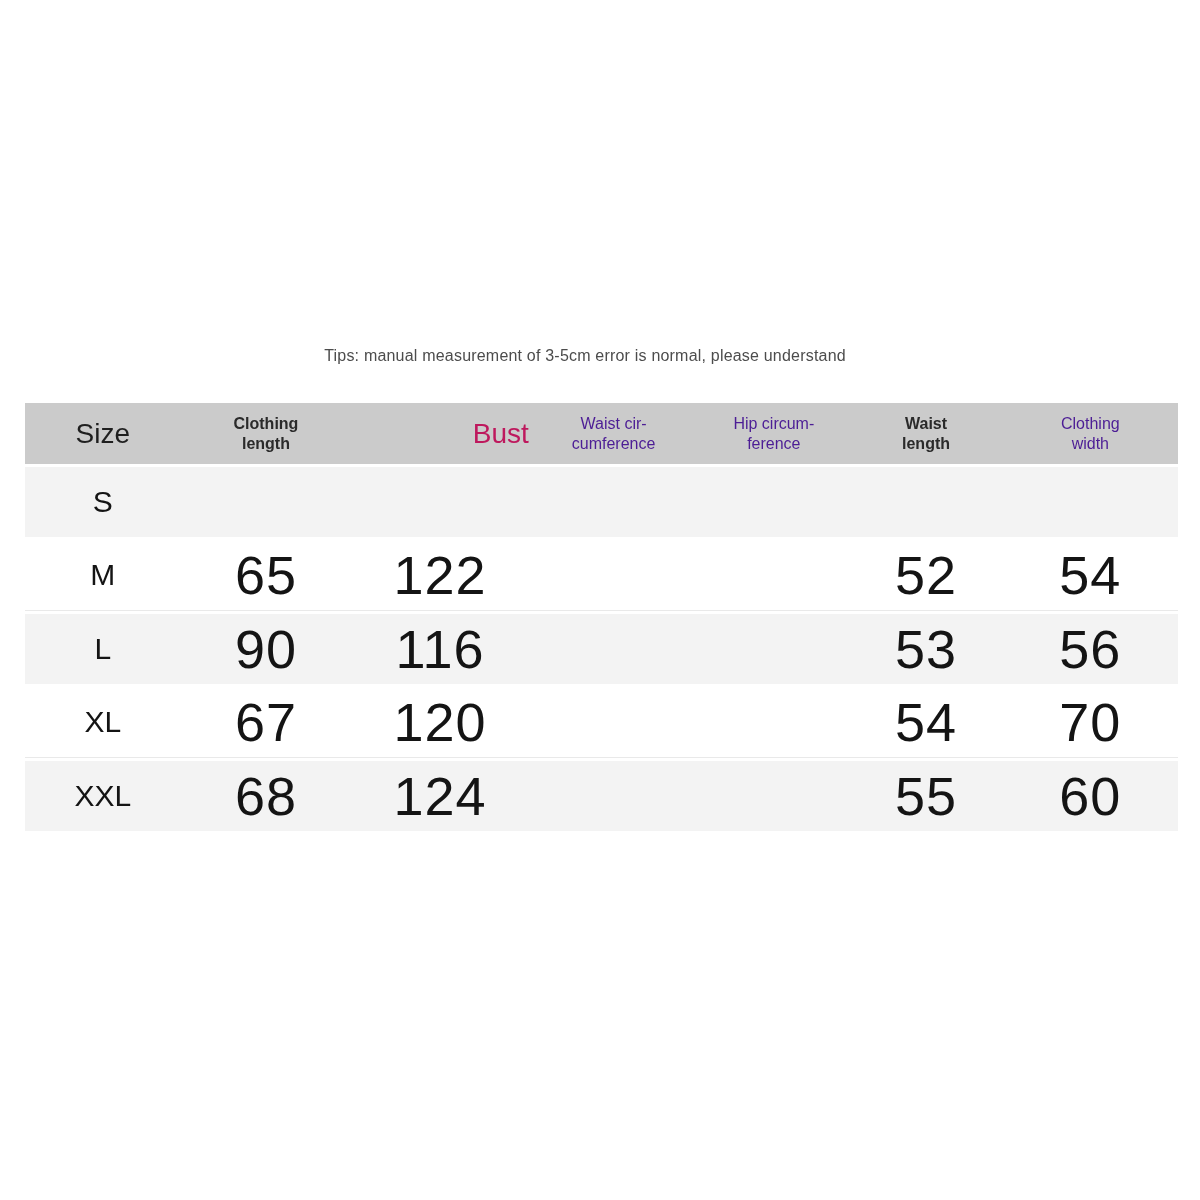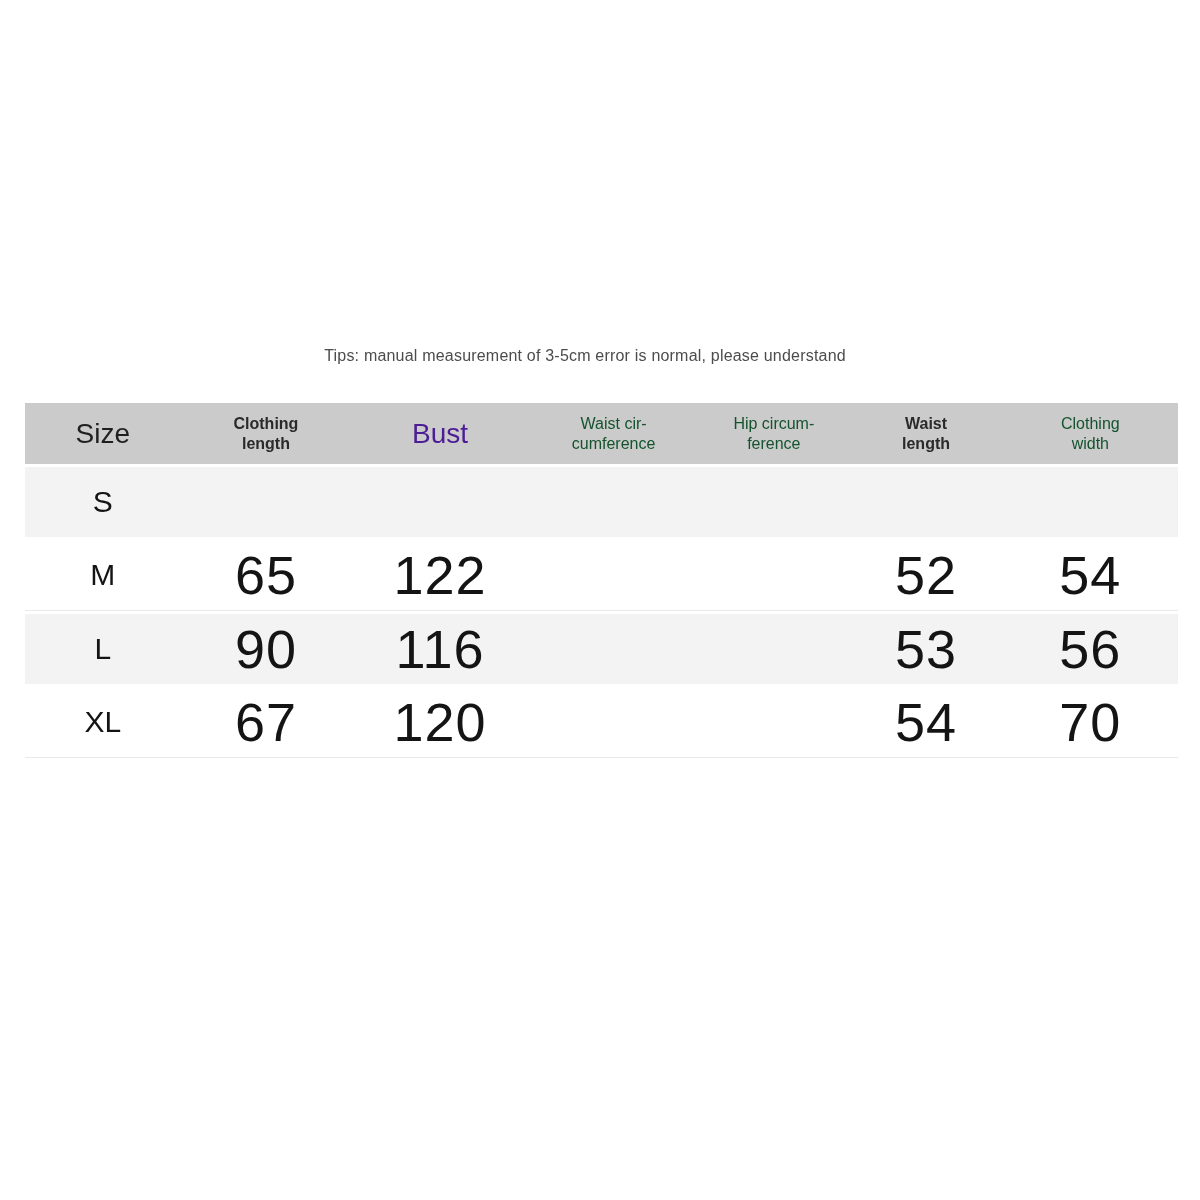--- a/index.html
+++ b/index.html
@@ -39,23 +39,23 @@
     height: 61px;
     vertical-align: middle;
     text-align: center;
     font-weight: normal;
     white-space: pre-line;
     padding: 0;
   }
   .hL { font-size: 28px; }
   .hS { font-size: 16px; line-height: 20px; }
   .c-dark  { color: #1f1f1f; margin-top: 12px; }
-  .c-mid   { color: #4c1d95; }
+  .c-mid   { color: #be185d; text-align: right; }
   .c-darkbold { color: #2a2a2a; font-weight: bold; }
-  .c-muted { color: #14532d; }
+  .c-muted { color: #4c1d95; }
   tbody td {
     height: 70px;
     text-align: center;
     vertical-align: middle;
     padding: 0;
     color: #141414;
   }
   tr.row-gray td { background: #f3f3f3; }
   tr.row-white td { background: #ffffff; border-bottom: 1px solid #e9e9e9; }
   td.size-cell { font-size: 30px; }
@@ -124,16 +124,25 @@
       </tr>
       <tr class="row-white">
         <td class="size-cell">XL</td>
         <td class="num-cell">67</td>
         <td class="num-cell">120</td>
         <td class="num-cell"></td>
         <td class="num-cell"></td>
         <td class="num-cell">54</td>
         <td class="num-cell">70</td>
       </tr>
+      <tr class="row-gray">
+        <td class="size-cell">XXL</td>
+        <td class="num-cell">68</td>
+        <td class="num-cell">124</td>
+        <td class="num-cell"></td>
+        <td class="num-cell"></td>
+        <td class="num-cell">55</td>
+        <td class="num-cell">60</td>
+      </tr>
     </tbody>
   </table>
 
 </div>
 
 </body></html>

